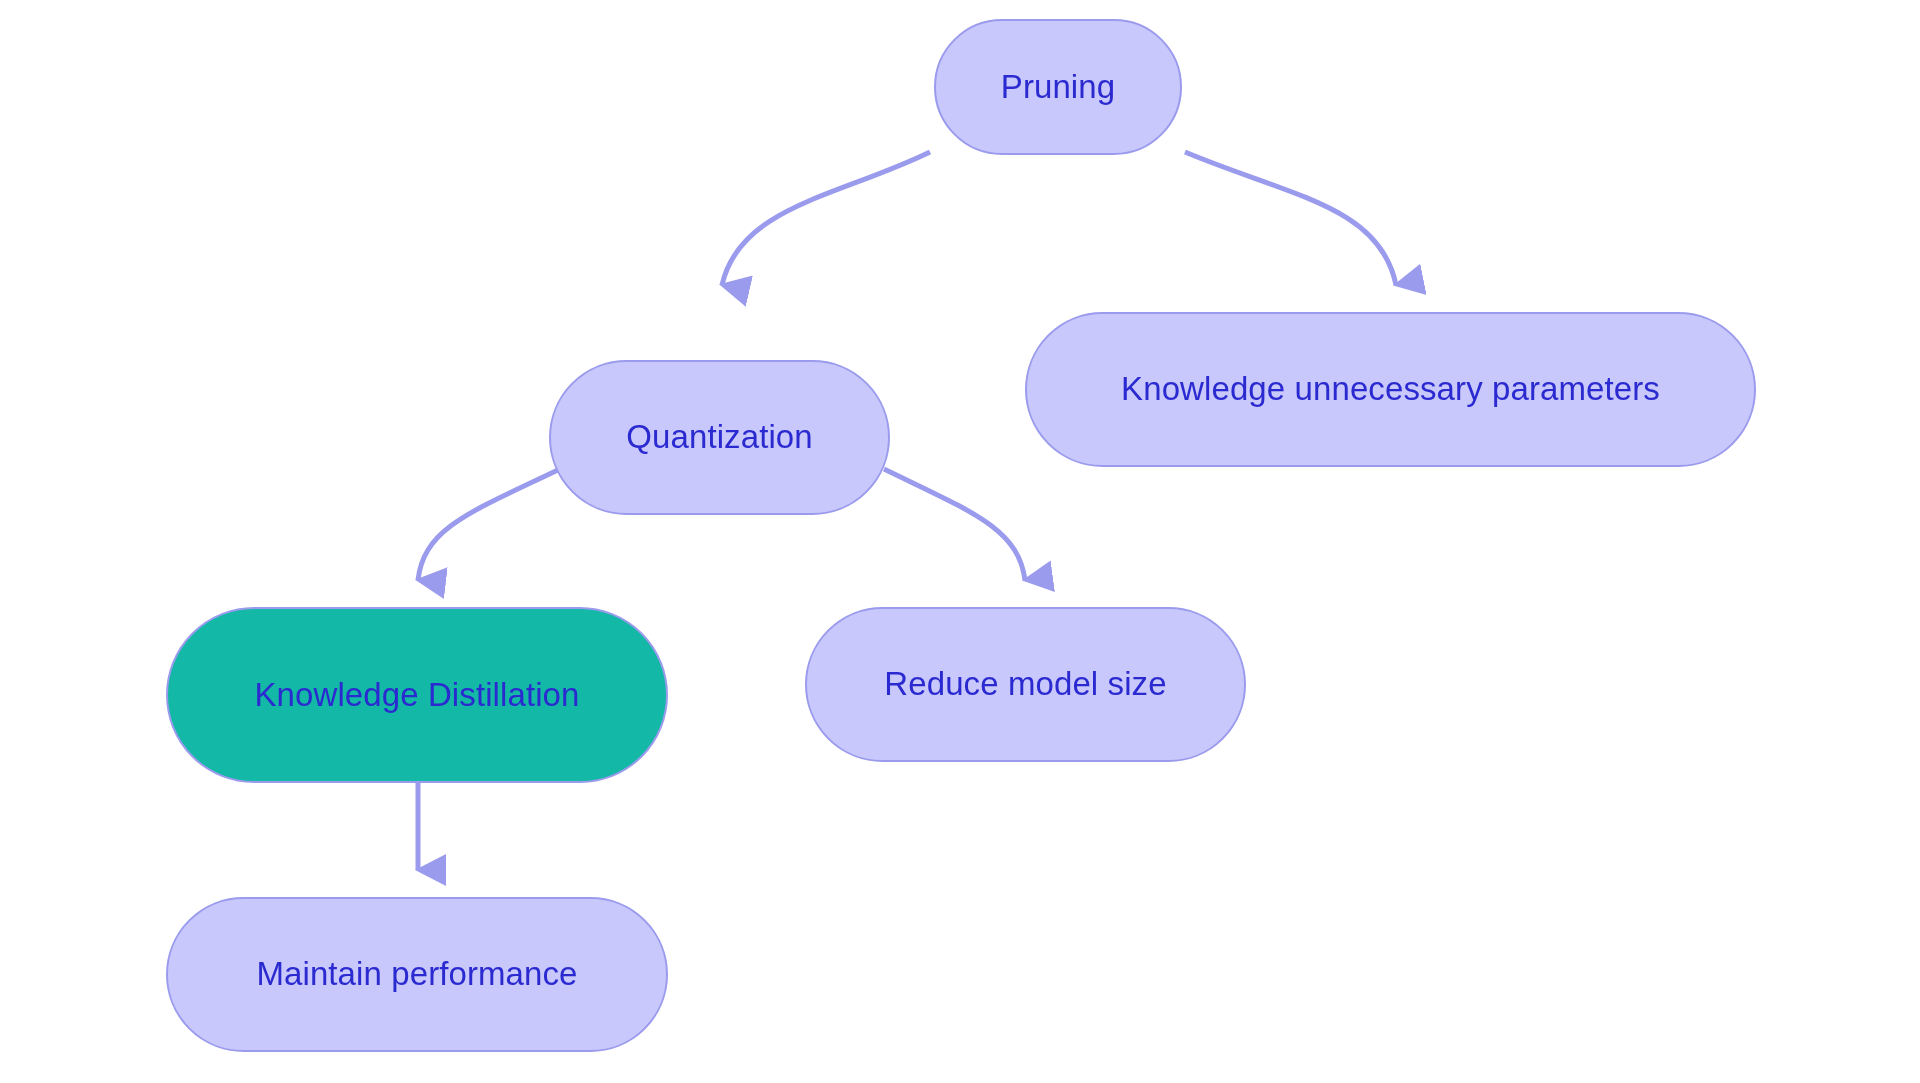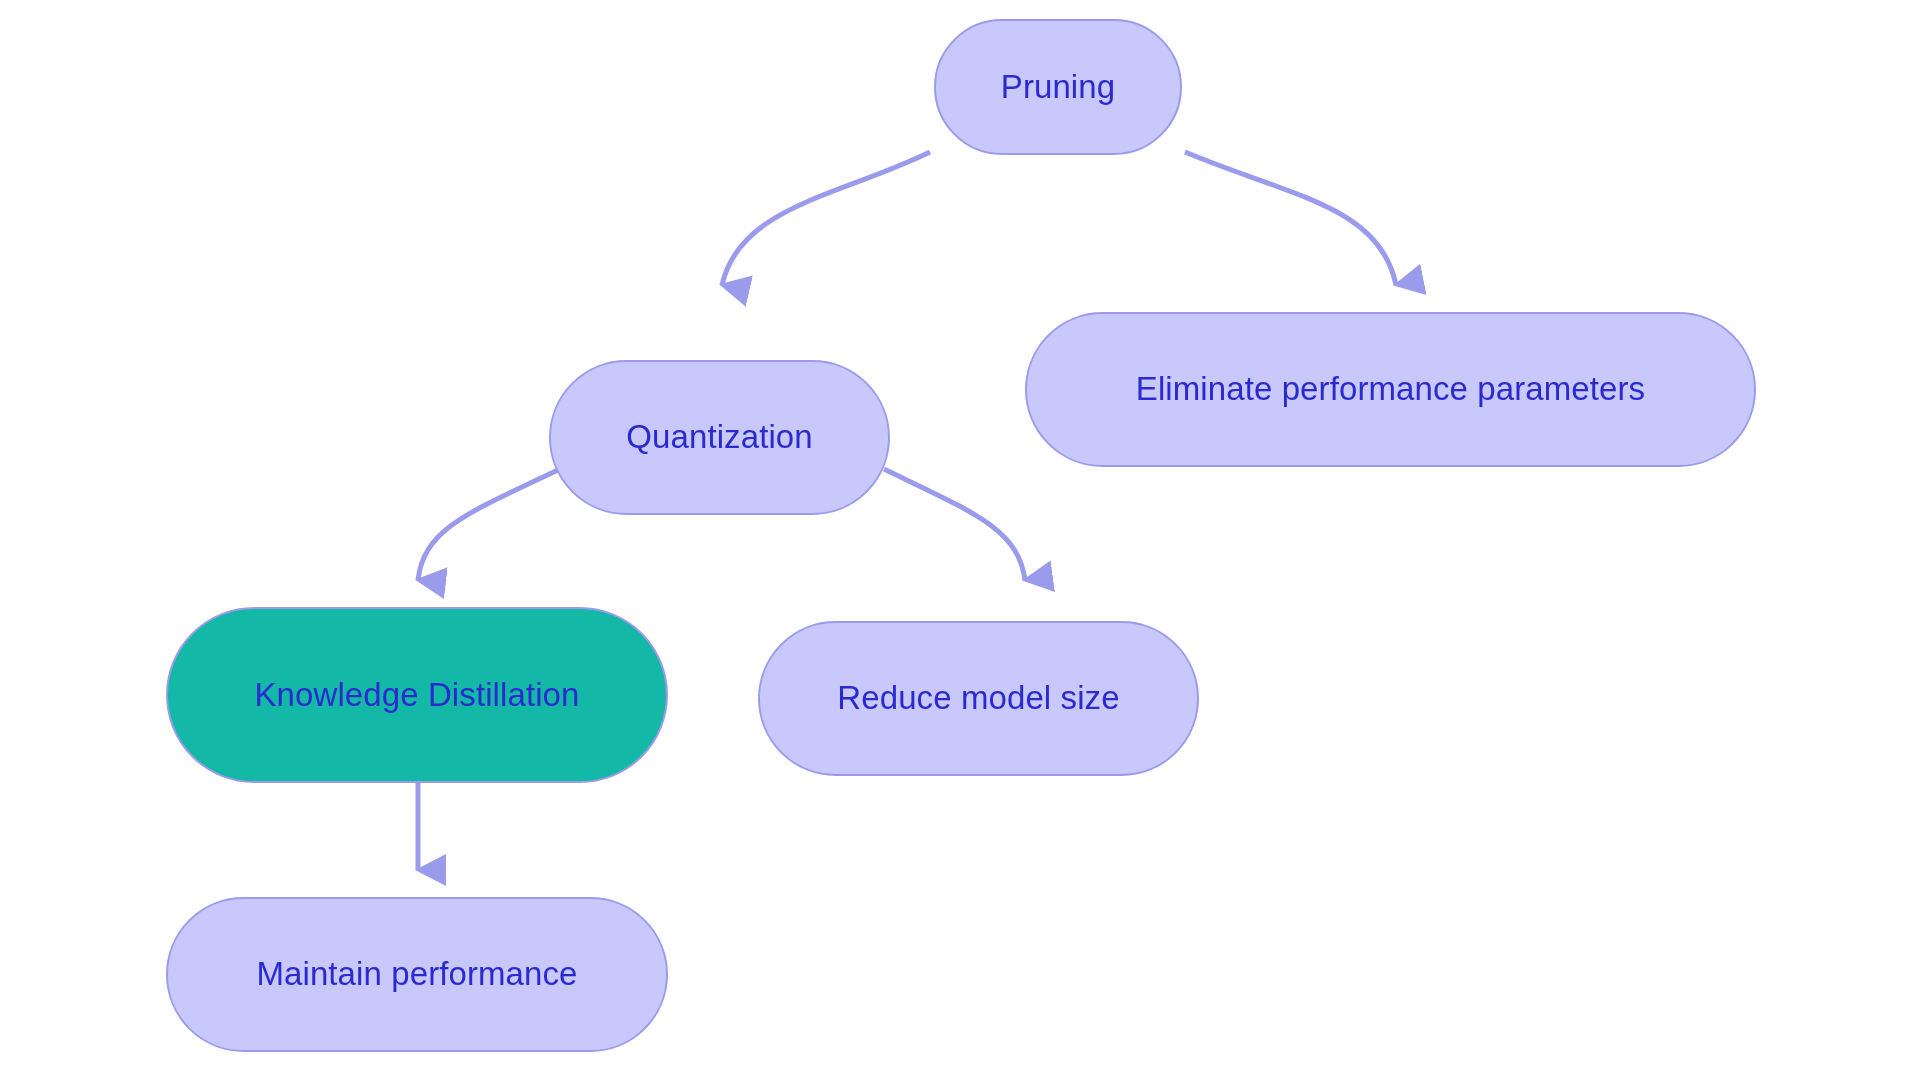--- a/index.html
+++ b/index.html
@@ -68,26 +68,26 @@
   </svg>
 
   <div id="node-group">
       <div class="node" style="left: 934px; top: 19px; width: 248px; height: 136px; background: rgb(200, 200, 252); border-color: rgb(155, 155, 238);">
         <span class="node-label" style="color: rgb(42, 42, 208);">Pruning</span>
       </div>
       <div class="node" style="left: 549px; top: 312px; width: 341px; height: 155px; background: rgb(200, 200, 252); border-color: rgb(155, 155, 238); margin-top: 48px;">
         <span class="node-label" style="color: rgb(42, 42, 208);">Quantization</span>
       </div>
       <div class="node" style="left: 1025px; top: 312px; width: 731px; height: 155px; background: rgb(200, 200, 252); border-color: rgb(155, 155, 238);">
-        <span class="node-label" style="color: rgb(42, 42, 208);">Eliminate performance parameters</span>
+        <span class="node-label" style="color: rgb(42, 42, 208);">Knowledge unnecessary parameters</span>
       </div>
       <div class="node" style="left: 166px; top: 607px; width: 502px; height: 176px; background: #14b8a6; border-color: rgb(155, 155, 238);">
         <span class="node-label" style="color: rgb(42, 42, 208);">Knowledge Distillation</span>
       </div>
-      <div class="node" style="left: 758px; top: 607px; width: 441px; height: 155px; background: rgb(200, 200, 252); border-color: rgb(155, 155, 238); margin-top: 14px;">
+      <div class="node" style="left: 805px; top: 607px; width: 441px; height: 155px; background: rgb(200, 200, 252); border-color: rgb(155, 155, 238);">
         <span class="node-label" style="color: rgb(42, 42, 208);">Reduce model size</span>
       </div>
       <div class="node" style="left: 166px; top: 897px; width: 502px; height: 155px; background: rgb(200, 200, 252); border-color: rgb(155, 155, 238);">
         <span class="node-label" style="color: rgb(42, 42, 208); text-align: center;">Maintain performance</span>
       </div>
     </div>
 
 </div>
 
 </body></html>

